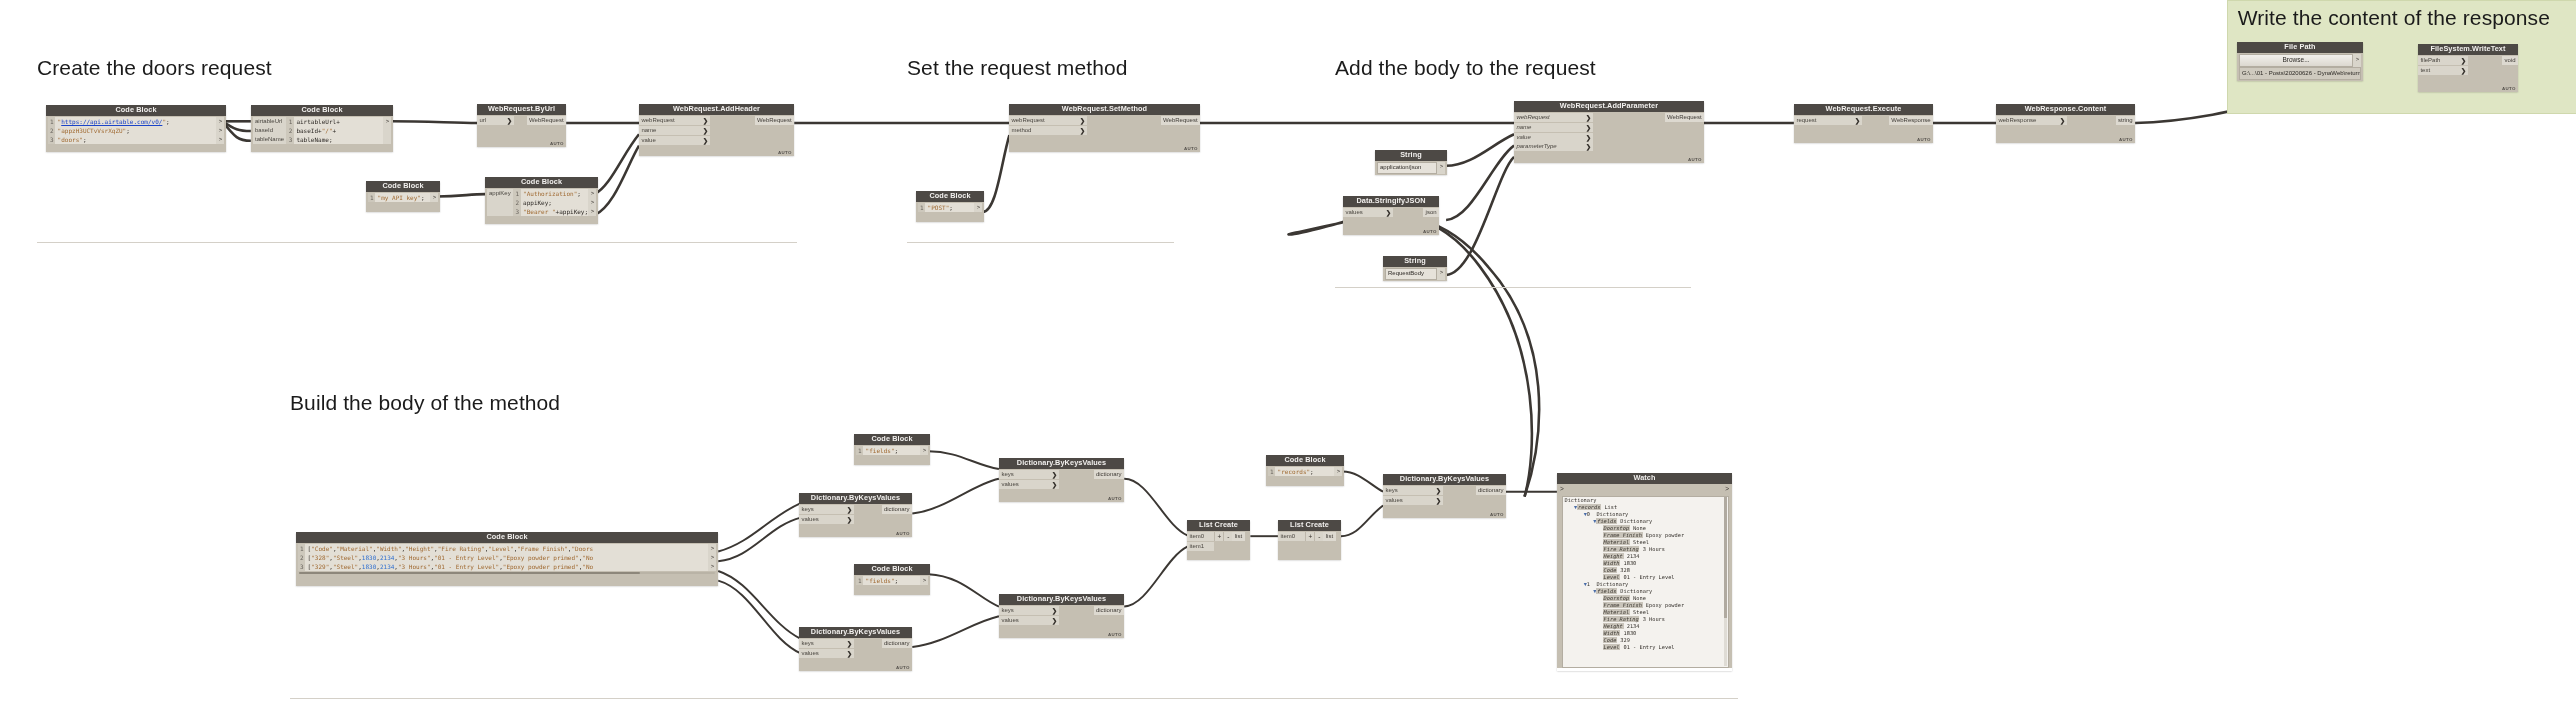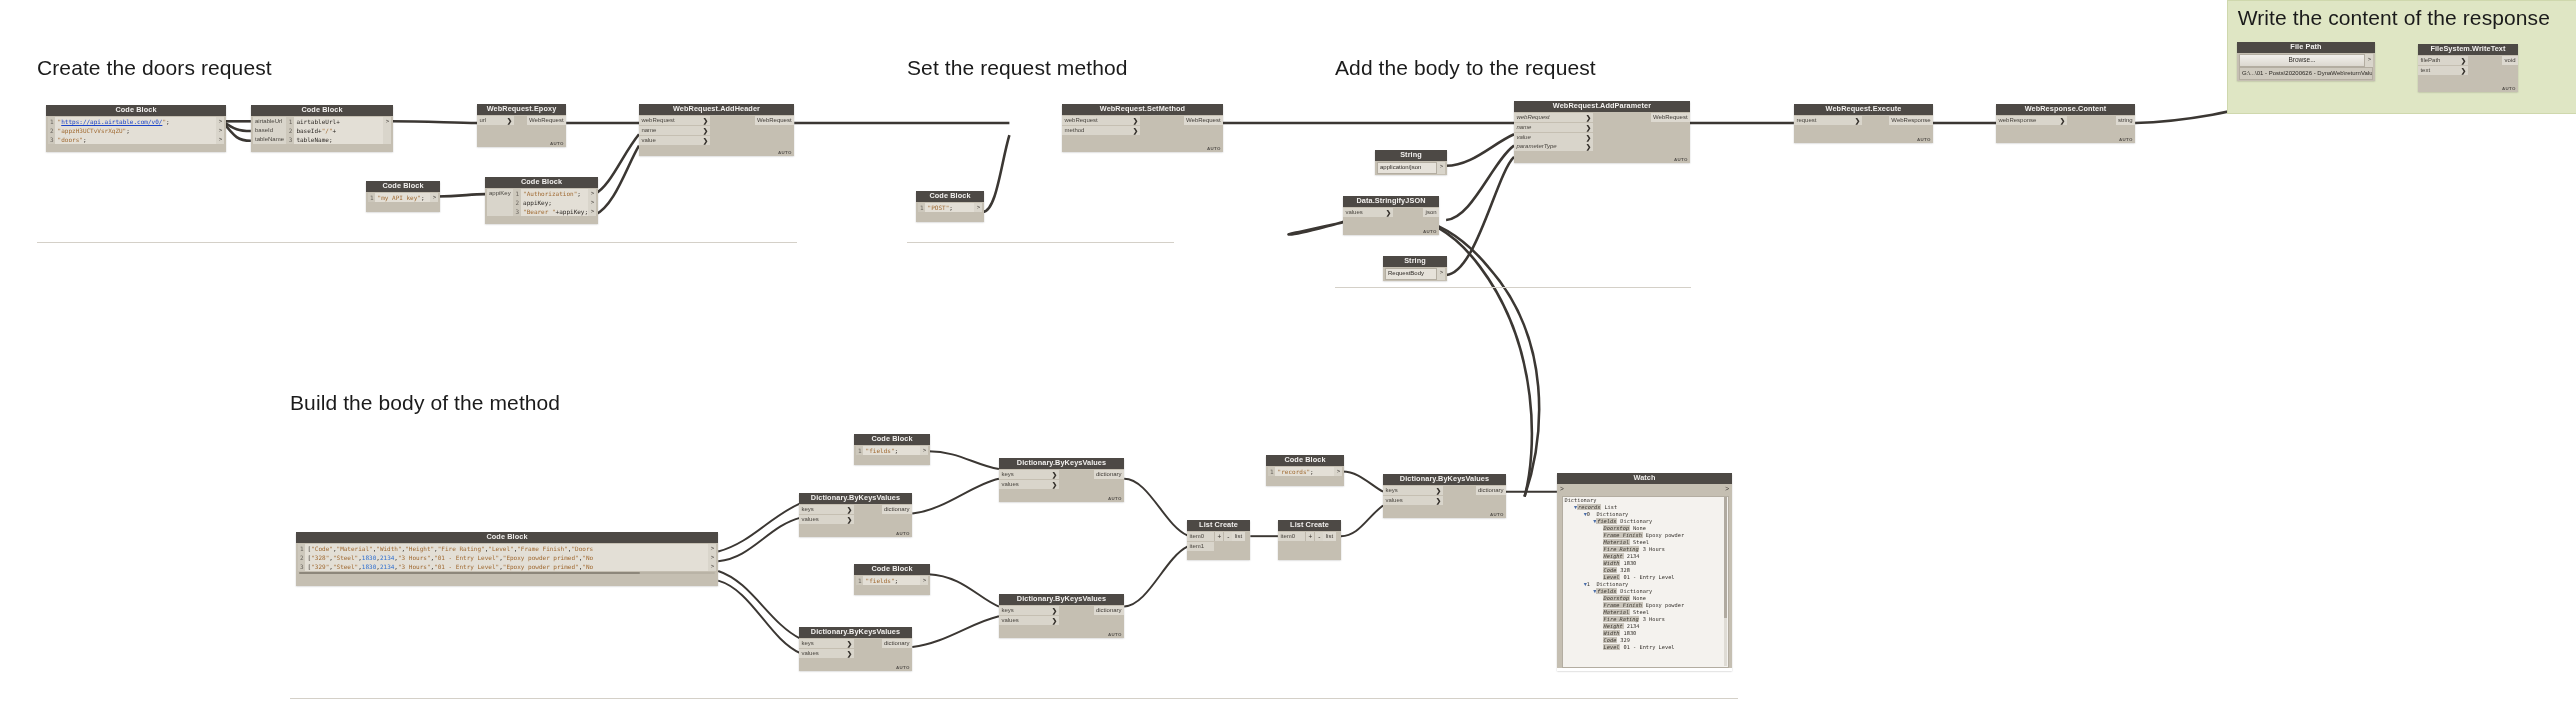--- a/index.html
+++ b/index.html
@@ -266,21 +266,21 @@
         <div style="display:flex;flex-direction:column;">
           <div class="cb-out">&gt;</div>
           <div class="cb-out">&gt;</div>
           <div class="cb-out">&gt;</div>
         </div>
       </div>
     </div>
   </div>
 
   <div class="node" style="left:477px;top:104px;width:89px;">
-    <div class="hdr">WebRequest.Epoxy</div>
+    <div class="hdr">WebRequest.ByUrl</div>
     <div class="body" style="height:31px;padding-top:1.6px;position:relative;">
       <div class="prow" style="width:37px;">
         <div class="pin">url</div>
         <div class="pchev">❯</div>
       </div>
       <div class="pout" style="top:1.6px;">WebRequest</div>
       <div class="auto">AUTO</div>
     </div>
   </div>
 
@@ -297,21 +297,21 @@
       </div>
       <div class="prow" style="width:71px;">
         <div class="pin">value</div>
         <div class="pchev">❯</div>
       </div>
       <div class="pout" style="top:1.6px;">WebRequest</div>
       <div class="auto">AUTO</div>
     </div>
   </div>
 
-  <div class="node" style="left:1062px;top:104px;width:161px;">
+  <div class="node" style="left:1009px;top:104px;width:191px;">
     <div class="hdr">WebRequest.SetMethod</div>
     <div class="body" style="height:36px;padding-top:1.6px;position:relative;">
       <div class="prow" style="width:78px;">
         <div class="pin">webRequest</div>
         <div class="pchev">❯</div>
       </div>
       <div class="prow" style="width:78px;">
         <div class="pin">method</div>
         <div class="pchev">❯</div>
       </div>
@@ -324,21 +324,21 @@
     <div class="hdr">Code Block</div>
     <div class="cb-body" style="padding:1.6px 1.6px 9.7px 1.6px;">
       <div class="cb-grid">
         <div class="cb-gutter">1</div>
         <div class="cb-code"><span class="tok-str">"POST"</span>;</div>
         <div class="cb-out">&gt;</div>
       </div>
     </div>
   </div>
 
-  <div class="node" style="left:1514px;top:101px;width:176px;">
+  <div class="node" style="left:1514px;top:101px;width:190px;">
     <div class="hdr">WebRequest.AddParameter</div>
     <div class="body" style="height:50px;padding-top:1.6px;position:relative;">
       <div class="prow" style="width:79px;">
         <div class="pin italic">webRequest</div>
         <div class="pchev">❯</div>
       </div>
       <div class="prow" style="width:79px;">
         <div class="pin italic">name</div>
         <div class="pchev">❯</div>
       </div>
@@ -404,21 +404,21 @@
     <div class="body" style="height:27px;padding-top:1.6px;position:relative;">
       <div class="prow" style="width:71px;">
         <div class="pin">webResponse</div>
         <div class="pchev">❯</div>
       </div>
       <div class="pout" style="top:1.6px;">string</div>
       <div class="auto">AUTO</div>
     </div>
   </div>
 
-  <div class="node" style="left:2237px;top:42px;width:138px;">
+  <div class="node" style="left:2237px;top:42px;width:126px;">
     <div class="hdr">File Path</div>
     <div class="cb-body" style="padding:1.6px;">
       <div style="display:flex;">
         <div class="fp-browse">Browse...</div>
         <div class="cb-out" style="line-height:10.5px;">&gt;</div>
       </div>
       <div class="fp-path" style="margin-top:0.8px;">G:\...\01 - Posts\20200626 - DynaWeb\returnValue.txt</div>
     </div>
   </div>
 

